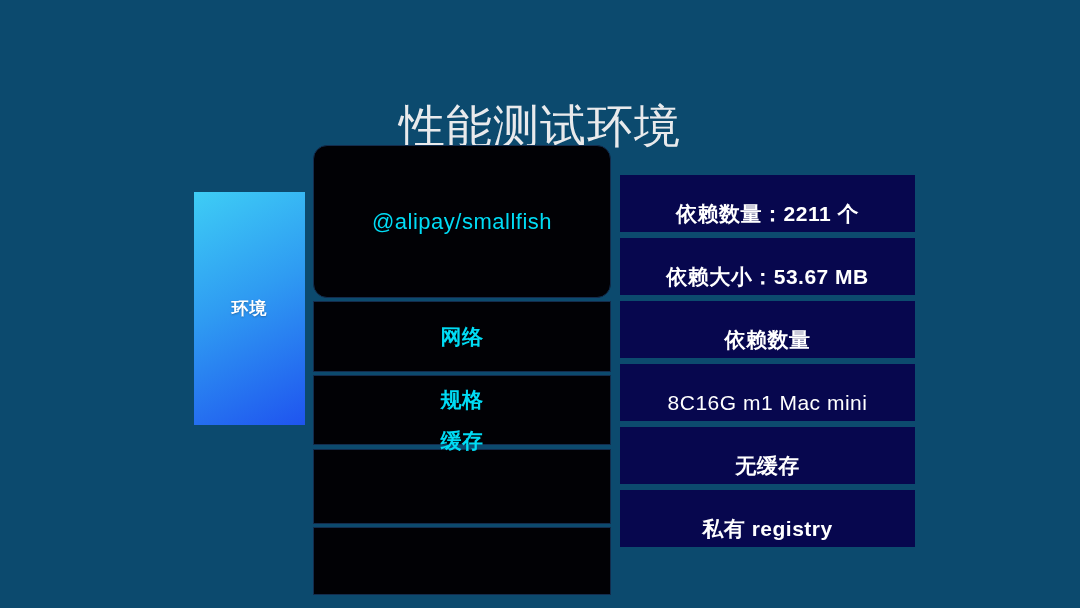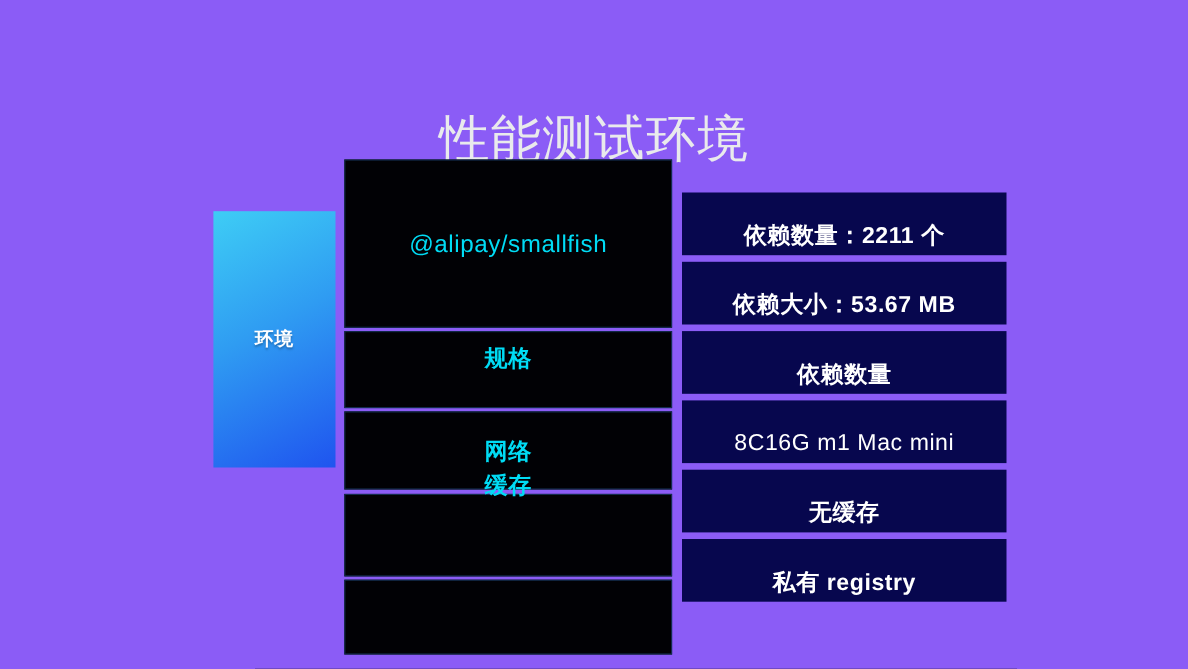--- a/index.html
+++ b/index.html
@@ -12,21 +12,21 @@
     height: 608px;
     position: relative;
     overflow: hidden;
     font-family: "Liberation Sans", "DejaVu Sans", sans-serif;
     -webkit-font-smoothing: antialiased;
   }
 
   .slide {
     position: absolute;
     inset: 0;
-    background: #8b5cf6;
+    background: #0c4a6e;
   }
 
   
   .slide-title {
     position: absolute;
     left: 0;
     top: 97px;
     width: 1080px;
     text-align: center;
     color: #e9eaec;
@@ -92,21 +92,21 @@
     font-weight: 700;
     letter-spacing: 0.5px;
     white-space: nowrap;
   }
   .key-label.latin {
     font-weight: 400;
     font-size: 22px;
   }
 
   
-  .key-box.k0 { height: 153px; }                        
+  .key-box.k0 { height: 153px; border-radius: 14px; }                        
   .key-box.k1 { height: 71px;  margin-top: 3px; }       
   .key-box.k2 { height: 70px;  margin-top: 3px; }       
   .key-box.k3 { height: 75px;  margin-top: 4px; }       
   .key-box.k4 { height: 68px;  margin-top: 3px; }       
 
   
   .key-box.k3 { align-items: center; }
   .k3-stack {
     position: relative;
     width: 100%;
@@ -170,26 +170,26 @@
       <span class="cat-label">环境</span>
     </div>
   </div>
 
   <div class="key-col">
 
     <div class="key-box k0">
       <span class="key-label latin">@alipay/smallfish</span>
     </div>
 
+    <div class="key-box k1">
+      <span class="key-label">网络</span>
+    </div>
+
     <div class="key-box k2">
       <span class="key-label">规格</span>
-    </div>
-
-    <div class="key-box k1">
-      <span class="key-label">网络</span>
     </div>
 
     <div class="key-box k3">
       <div class="k3-stack">
         <span class="key-label line-a">缓存</span>
       </div>
     </div>
 
     <div class="key-box k4">
       <span class="key-label"></span>

